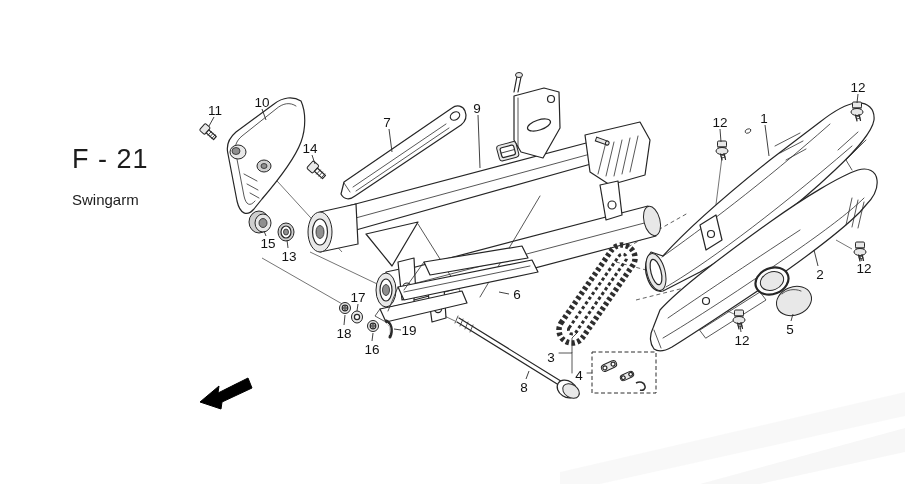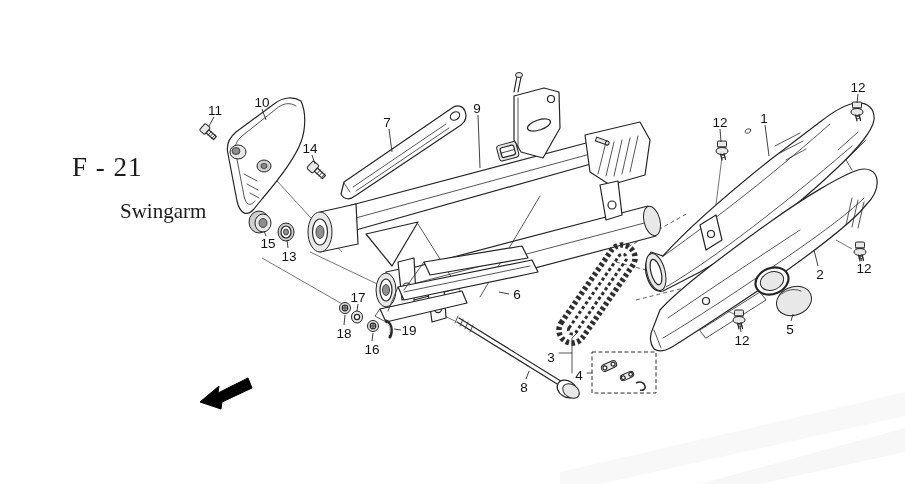--- a/index.html
+++ b/index.html
@@ -1,21 +1,21 @@
 <!DOCTYPE html>
 <html><head>
 <meta charset="utf-8">
 <style>
   html,body{margin:0;padding:0;background:#fff;}
   .stage{position:relative;width:905px;height:484px;background:#fff;overflow:hidden;
          font-family:"Liberation Sans",sans-serif;color:#161616;}
-  .title-block{position:absolute;left:72px;top:152px;font-family:Liberation Serif, serif;}
+  .title-block{position:absolute;left:72px;top:144px;}
   .title-code{font-size:27px;letter-spacing:1px;color:#1c1c1c;}
   .title-thai{font-size:25px;margin-top:24px;color:#1c1c1c;}
-  .title-en{font-size:21px;margin-top:16px;color:#1c1c1c;margin-left:48px;}
+  .title-en{font-size:15px;margin-top:16px;color:#1c1c1c;}
   svg{position:absolute;left:0;top:0;}
   
   .ln{stroke:#262626;stroke-width:1.2;fill:none;stroke-linejoin:round;stroke-linecap:round;}
   .ln2{stroke:#2c2c2c;stroke-width:.8;fill:none;stroke-linejoin:round;stroke-linecap:round;}
   .thin{stroke:#3a3a3a;stroke-width:.7;fill:none;}
   .fw{fill:#ffffff;stroke:#262626;stroke-width:1.2;stroke-linejoin:round;}
   .fl{fill:#e8e8e8;stroke:#262626;stroke-width:1;}
   .fm{fill:#cfcfcf;stroke:#262626;stroke-width:1;}
   .fd{fill:#8f8f8f;stroke:#262626;stroke-width:.8;}
   .dash{stroke:#3a3a3a;stroke-width:.8;fill:none;stroke-dasharray:4 3;}

